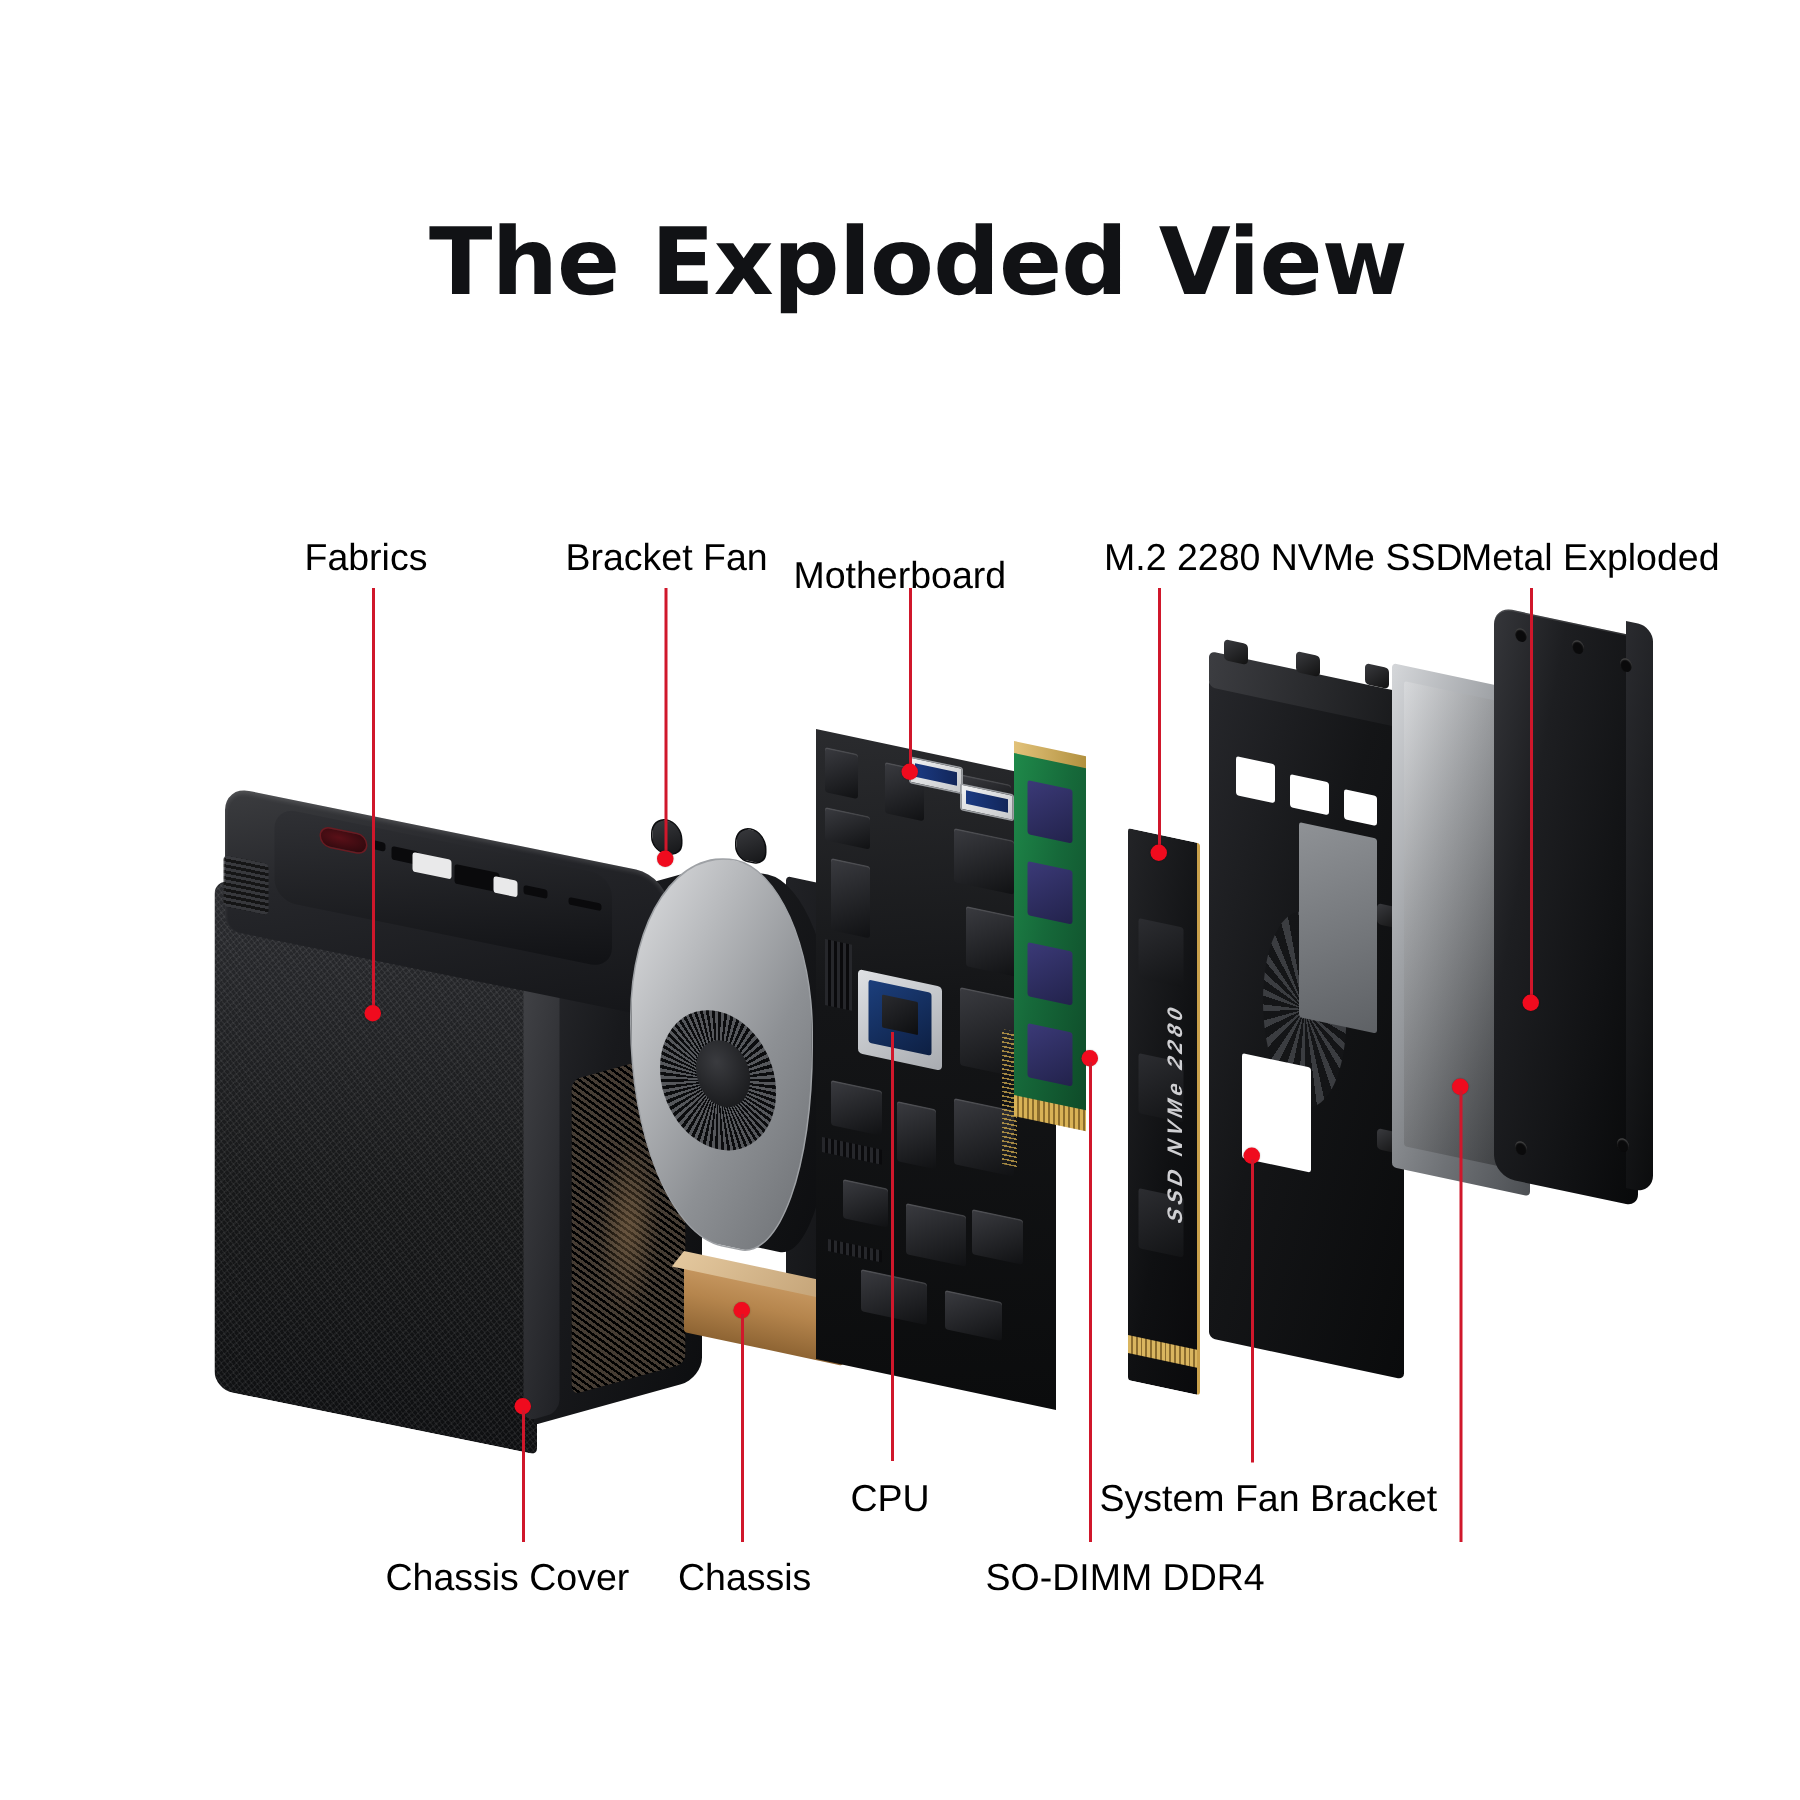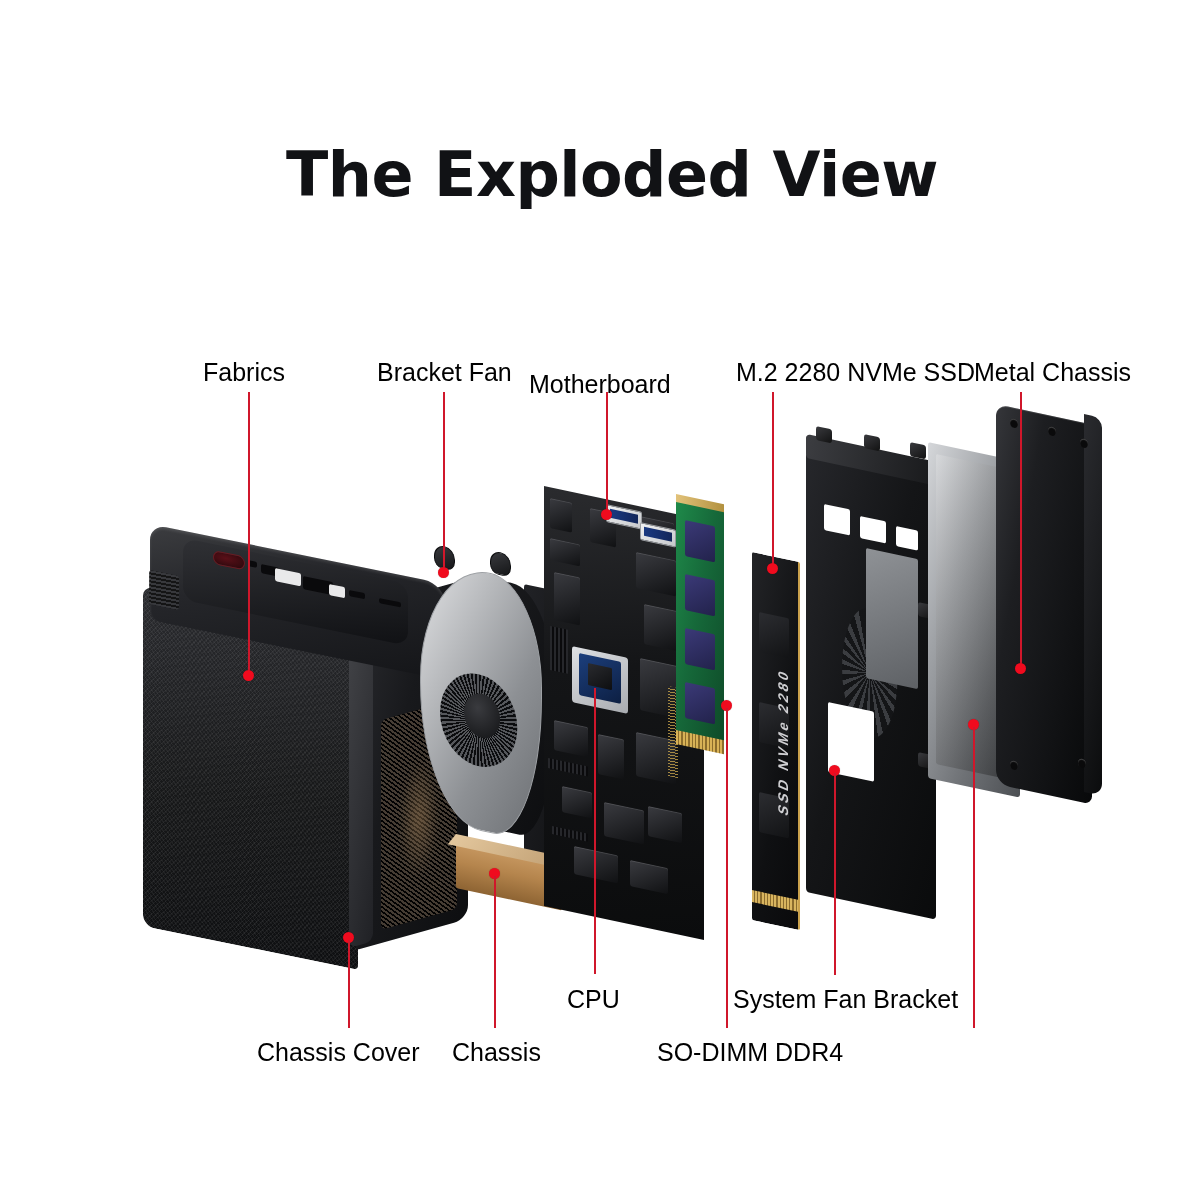--- a/index.html
+++ b/index.html
@@ -455,21 +455,21 @@
   <div class="dot" style="left:829px;top:765px;"></div>
   <div class="leader" style="left:834px;top:773px;height:202px;"></div>
 
   <div class="dot" style="left:968px;top:719px;"></div>
   <div class="leader" style="left:973px;top:727px;height:301px;"></div>
 
   <div class="lbl" style="left:203px;top:358px;">Fabrics</div>
   <div class="lbl" style="left:377px;top:358px;">Bracket Fan</div>
   <div class="lbl" style="left:529px;top:370px;">Motherboard</div>
   <div class="lbl" style="left:712px;top:358px;margin-left:24px;">M.2 2280 NVMe SSD</div>
-  <div class="lbl" style="left:974px;top:358px;">Metal Chassis</div>
+  <div class="lbl" style="left:974px;top:358px;">Metal Exploded</div>
 
   <div class="lbl" style="left:567px;top:985px;">CPU</div>
   <div class="lbl" style="left:733px;top:985px;">System Fan Bracket</div>
 
   <div class="lbl" style="left:257px;top:1038px;">Chassis Cover</div>
   <div class="lbl" style="left:452px;top:1038px;">Chassis</div>
   <div class="lbl" style="left:657px;top:1038px;">SO-DIMM DDR4</div>
 
 </div>
 

